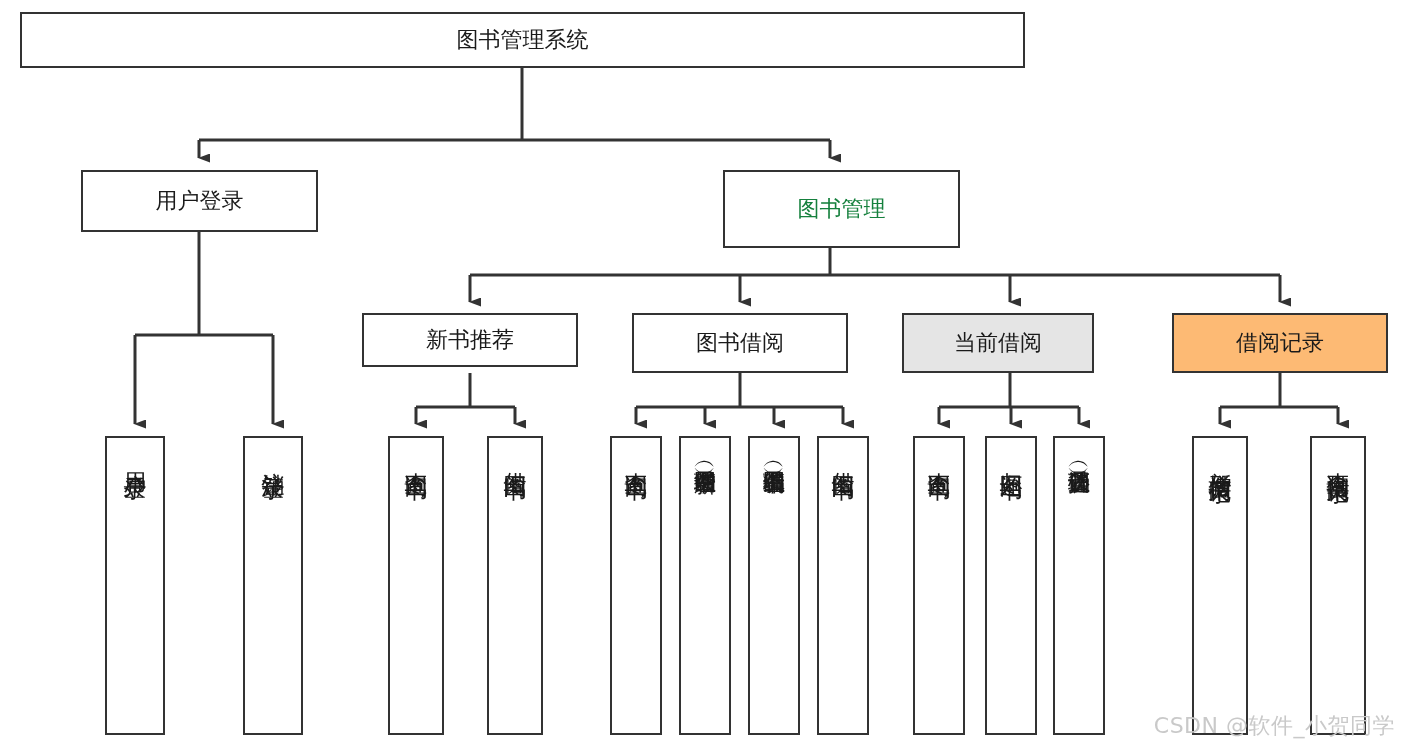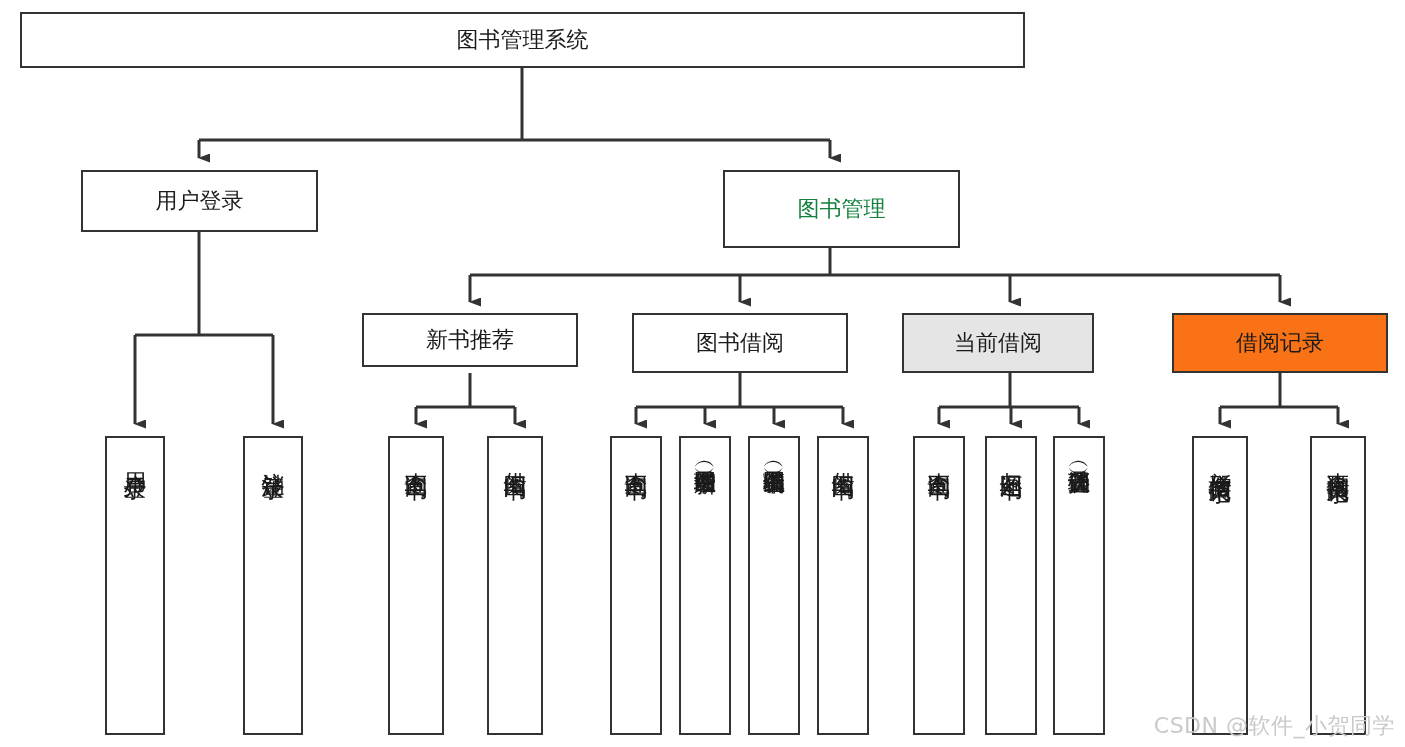--- a/index.html
+++ b/index.html
@@ -137,21 +137,21 @@
 
   <div class="node horiz" id="node-l3-0" style="left: 362px; top: 313px; width: 216px; height: 54px; border-color: rgb(51, 51, 51); background: rgb(255, 255, 255); color: rgb(26, 26, 26);">
     <span class="lbl">新书推荐</span>
   </div>
   <div class="node horiz" id="node-l3-1" style="left: 632px; top: 313px; width: 216px; height: 60px; border-color: rgb(51, 51, 51); background: rgb(255, 255, 255); color: rgb(26, 26, 26); justify-content: center;">
     <span class="lbl">图书借阅</span>
   </div>
   <div class="node horiz" id="node-l3-2" style="left: 902px; top: 313px; width: 192px; height: 60px; border-color: rgb(51, 51, 51); background: #e5e5e5; color: rgb(26, 26, 26);">
     <span class="lbl">当前借阅</span>
   </div>
-  <div class="node horiz" id="node-l3-3" style="left: 1172px; top: 313px; width: 216px; height: 60px; border-color: rgb(51, 51, 51); background: #f97316; color: rgb(26, 26, 26);">
+  <div class="node horiz" id="node-l3-3" style="left: 1172px; top: 313px; width: 216px; height: 60px; border-color: rgb(51, 51, 51); background: #fdba74; color: rgb(26, 26, 26);">
     <span class="lbl">借阅记录</span>
   </div>
 
   <div class="node vert" id="node-leaf-0" style="left: 105px; top: 436px; width: 60px; height: 299px; border-color: rgb(51, 51, 51); background: rgb(255, 255, 255); color: rgb(26, 26, 26);">
     <span class="lbl">用户登录</span>
   </div>
   <div class="node vert" id="node-leaf-1" style="left: 243px; top: 436px; width: 60px; height: 299px; border-color: rgb(51, 51, 51); background: rgb(255, 255, 255); color: rgb(26, 26, 26);">
     <span class="lbl">注销登录</span>
   </div>
   <div class="node vert" id="node-leaf-2" style="left: 388px; top: 436px; width: 56px; height: 299px; border-color: rgb(51, 51, 51); background: rgb(255, 255, 255); color: rgb(26, 26, 26);">

